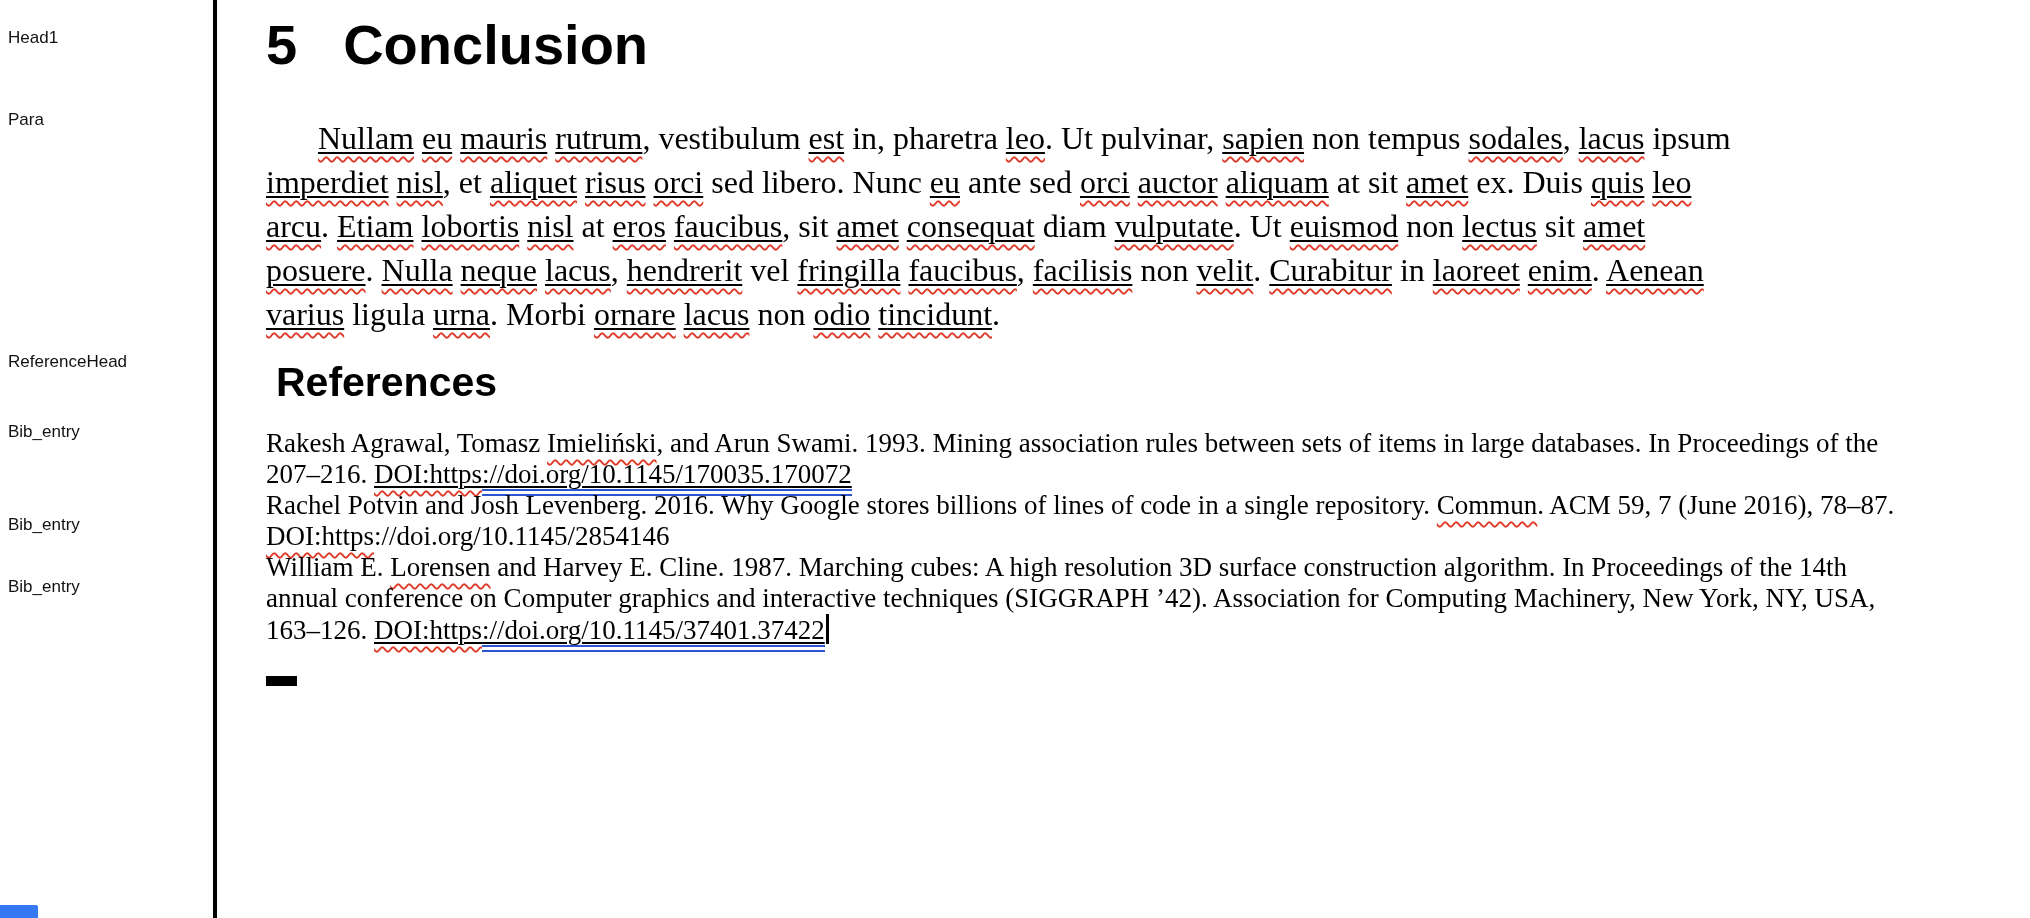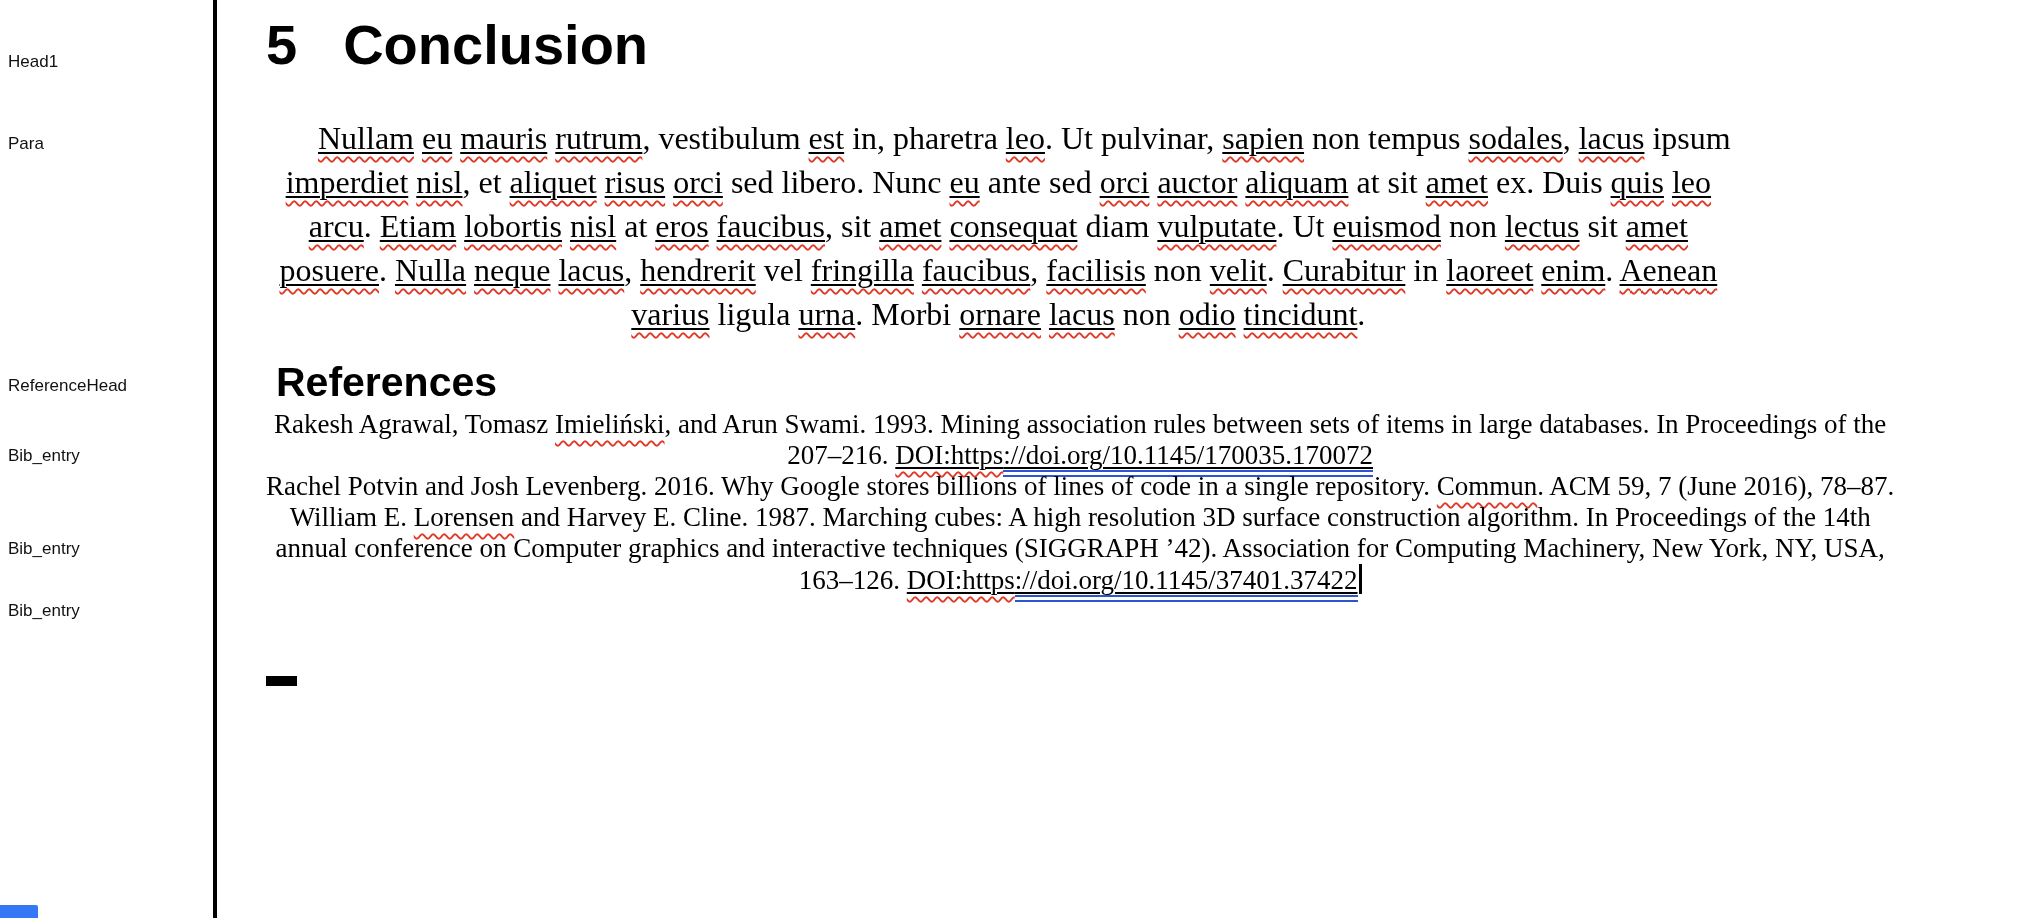--- a/index.html
+++ b/index.html
@@ -2,37 +2,37 @@
 <html><head>
 <meta charset="utf-8">
 <style>
   html,body{margin:0;padding:0;background:#fff;}
   body{width:2030px;height:918px;position:relative;overflow:hidden;
        font-family:"Liberation Serif",serif;color:#000;}
 
   
   .style-area{position:absolute;left:0;top:0;width:213px;height:918px;background:#fff;}
   .style-label{position:absolute;left:8px;font-family:"Liberation Sans",sans-serif;
-               font-size:17px;color:#111;white-space:nowrap;margin-top:24px;}
+               font-size:17px;color:#111;white-space:nowrap;}
   .sl0{top:28px}.sl1{top:110px}.sl2{top:352px}.sl3{top:422px}.sl4{top:515px}.sl5{top:577px}
 
   .divider{position:absolute;left:213px;top:0;width:4px;height:918px;background:#000;}
 
   
-  .doc{position:absolute;left:0;top:0;width:2030px;height:736px;text-align:center;}
+  .doc{position:absolute;left:0;top:0;width:2030px;height:736px;}
   .h1{position:absolute;left:266px;top:14px;margin:0;font-family:"Liberation Sans",sans-serif;
       font-weight:bold;font-size:56px;line-height:1.1;white-space:nowrap;}
   .h1 .num{margin-right:46px;}
   .h2{position:absolute;left:276px;top:360px;margin:0;font-family:"Liberation Sans",sans-serif;
       font-weight:bold;font-size:41px;line-height:1.1;white-space:nowrap;}
 
   .para{position:absolute;left:266px;top:100px;font-size:32px;line-height:44px;}
   .para .tline:first-child{padding-left:52px;margin-top:16px;}
 
-  .bibs{position:absolute;left:266px;top:409px;font-size:27px;line-height:31px;}
+  .bibs{position:absolute;left:266px;top:428px;font-size:27px;line-height:31px;}
 
   .tline{white-space:nowrap;}
 
   
   .sqw{text-decoration-line:underline;text-decoration-style:wavy;
        text-decoration-color:#df3a28;text-decoration-thickness:2px;text-underline-offset:7px;}
   
   .usolid{text-decoration-line:underline;text-decoration-style:solid;
           text-decoration-color:#000;text-decoration-thickness:2px;text-underline-offset:3px;}
   
@@ -72,20 +72,21 @@
 
   <h2 class="h2">References</h2>
 
   <div class="bibs" id="bib-entries">
       <div>
         <div class="tline"><span>Rakesh Agrawal, Tomasz </span><span class="sqw"><span>Imieliński</span></span><span>, and Arun Swami. 1993. Mining association rules between sets of items in large databases. In Proceedings of the</span></div>
         <div class="tline"><span>207–216. </span><span class="sqw"><span class="usolid">DOI:https</span></span><span class="usolid blue">://doi.org/10.1145/170035.170072</span></div>
       </div>
       <div>
         <div class="tline"><span>Rachel Potvin and Josh Levenberg. 2016. Why Google stores billions of lines of code in a single repository. </span><span class="sqw"><span>Commun</span></span><span>. ACM 59, 7 (June 2016), 78–87.</span></div>
+        <div class="tline"><span class="sqw"><span>DOI:https</span></span><span>://doi.org/10.1145/2854146</span></div>
       </div>
       <div>
         <div class="tline"><span>William E. </span><span class="sqw"><span>Lorensen</span></span><span> and Harvey E. Cline. 1987. Marching cubes: A high resolution 3D surface construction algorithm. In Proceedings of the 14th</span></div>
         <div class="tline"><span>annual conference on Computer graphics and interactive techniques (SIGGRAPH ’42). Association for Computing Machinery, New York, NY, USA,</span></div>
         <div class="tline"><span>163–126. </span><span class="sqw"><span class="usolid">DOI:https</span></span><span class="usolid blue">://doi.org/10.1145/37401.37422</span><span class="caret"></span></div>
       </div>
     </div>
 
   <div class="eof-marker"></div>
 </div>

